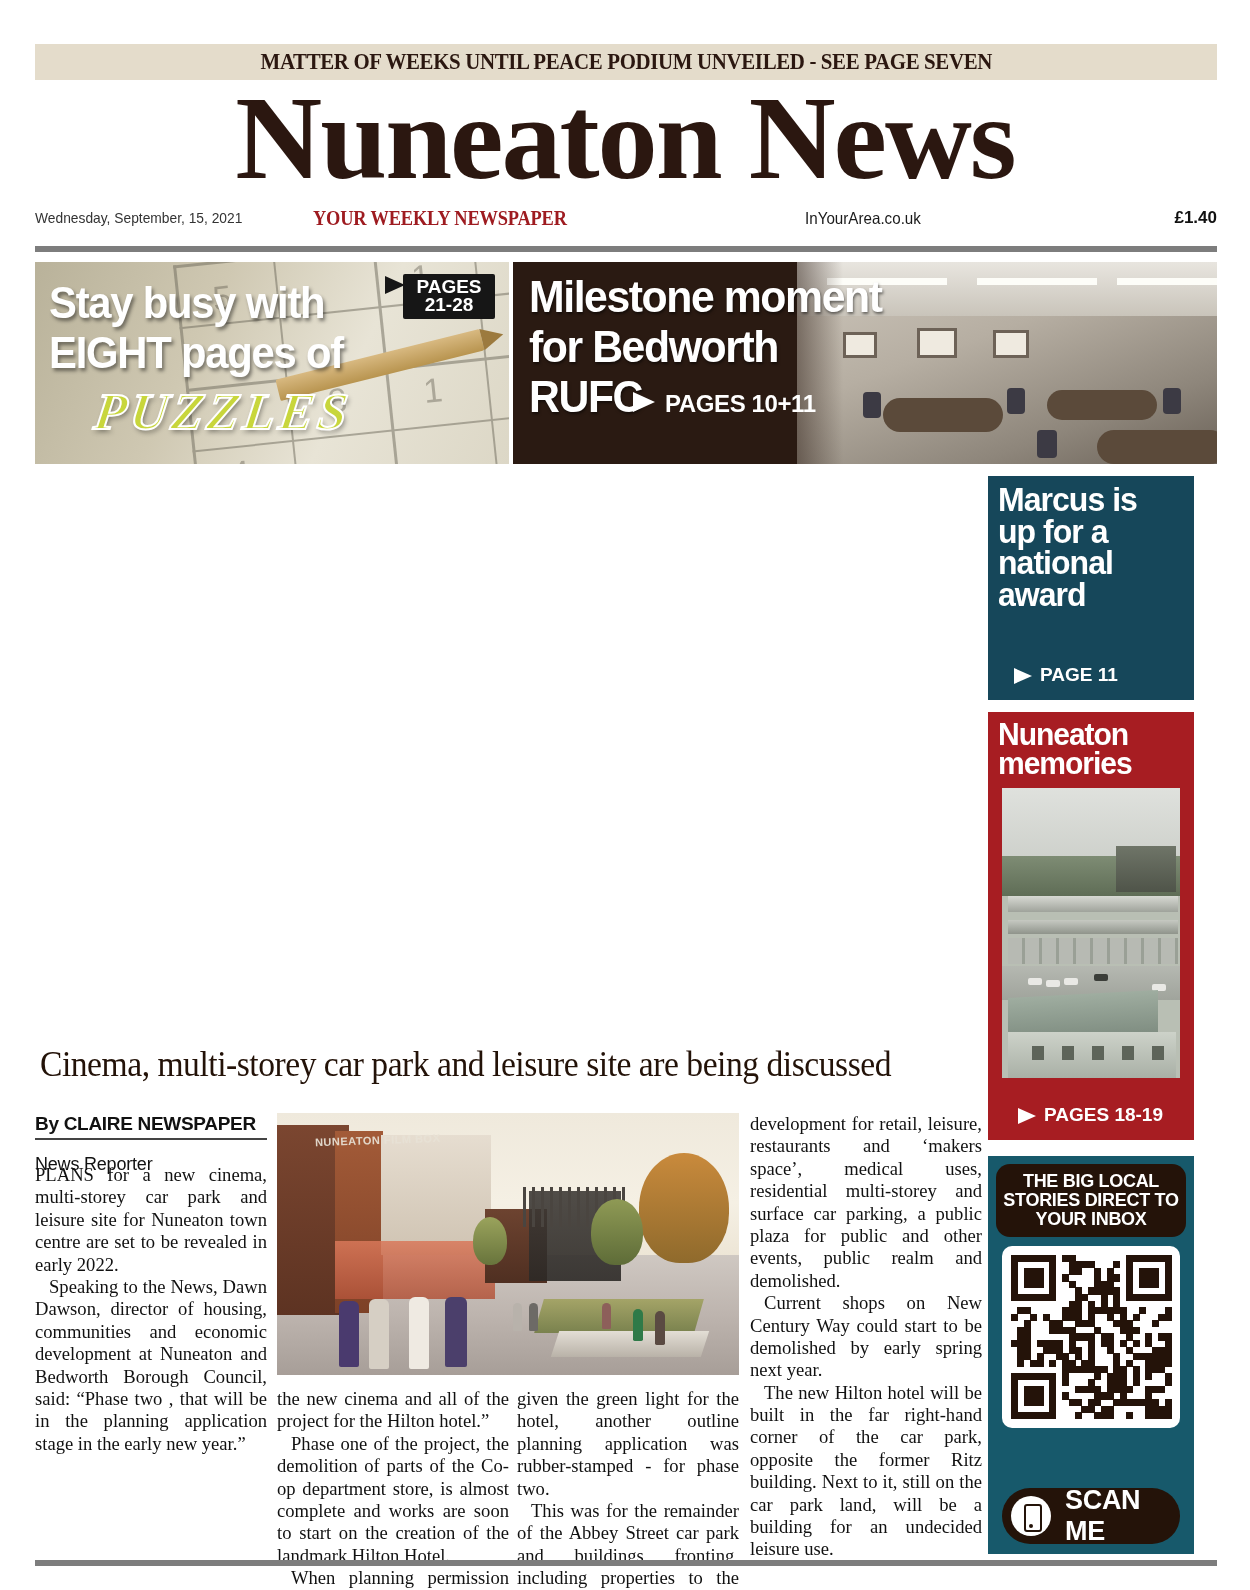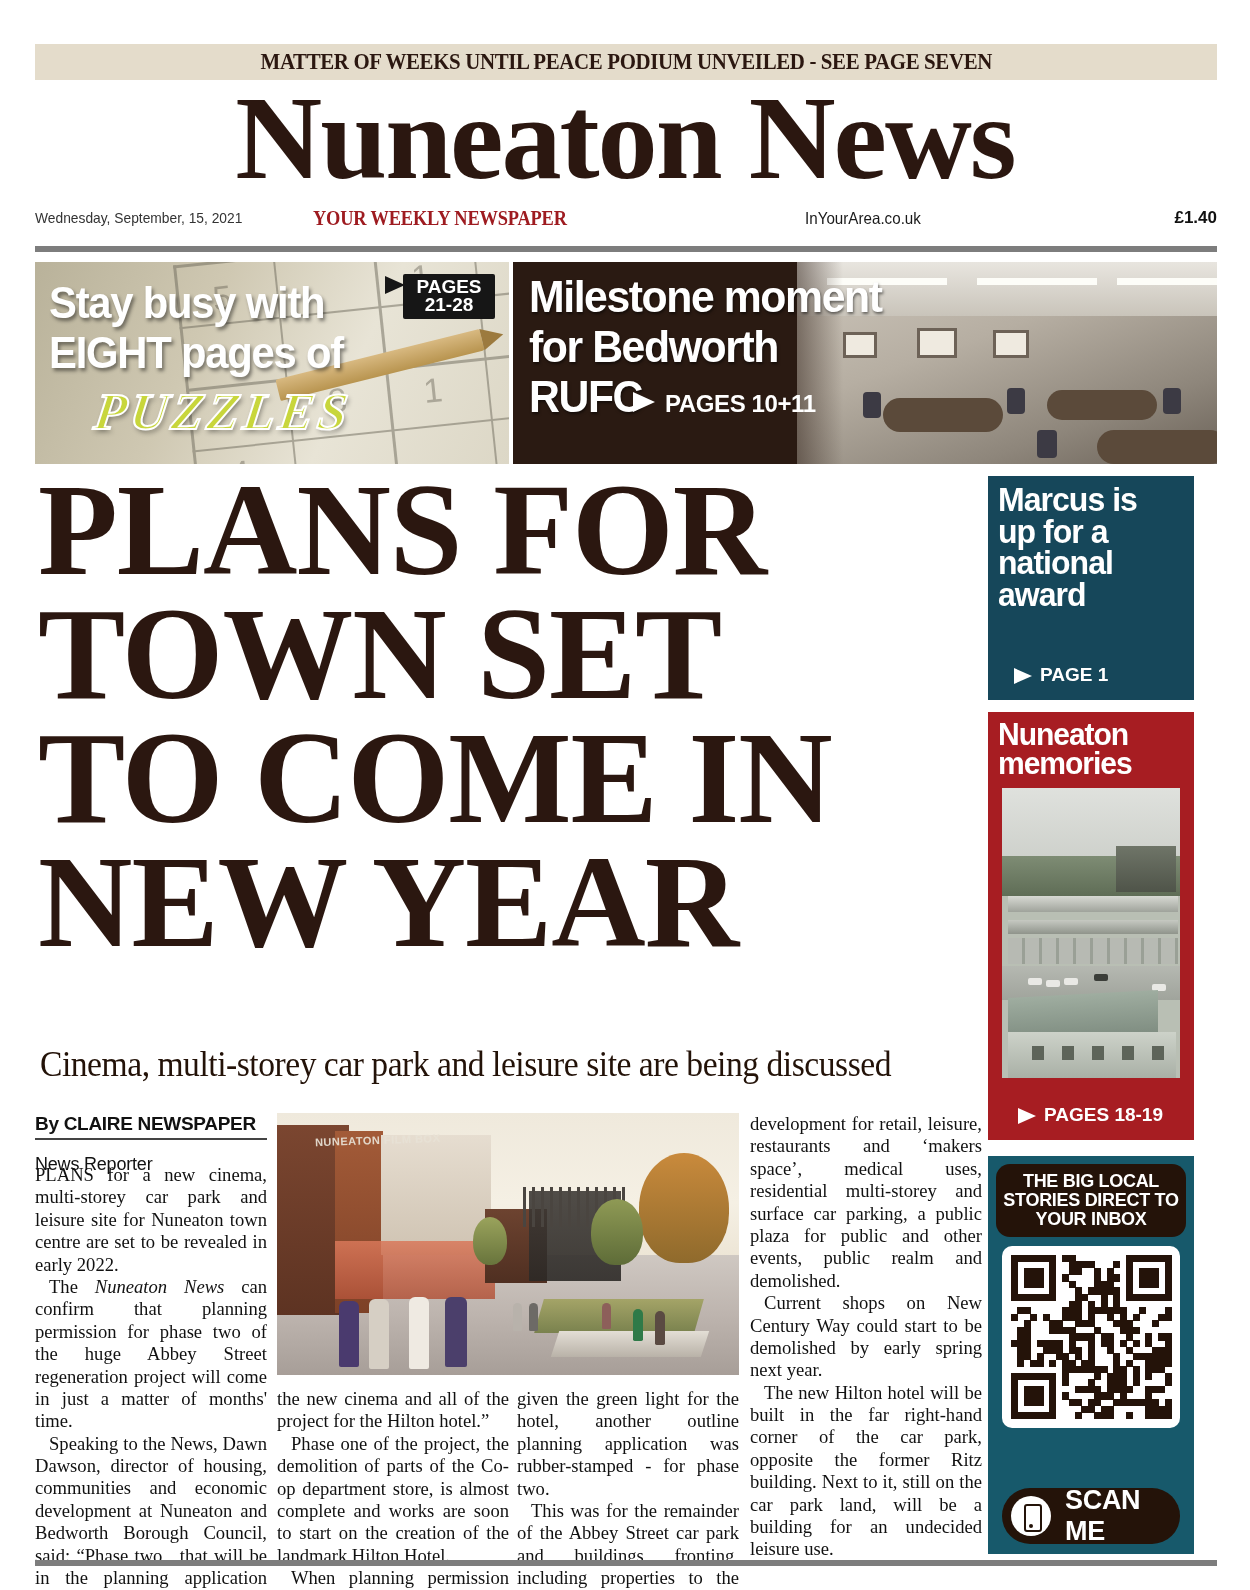--- a/index.html
+++ b/index.html
@@ -410,26 +410,20 @@
       </div>
       <div class="rufc-shade"></div>
       <div class="rufc-l rufc-l1">Milestone moment</div>
       <div class="rufc-l rufc-l2">for Bedworth</div>
       <div class="rufc-l rufc-l3">RUFC</div>
       <div class="rufc-arrow"></div>
       <div class="rufc-pages">PAGES 10+11</div>
     </div>
   </div>
 
-  <div class="headline">
-    <div class="hl">PLANS FOR</div>
-    <div class="hl">TOWN SET</div>
-    <div class="hl">TO COME IN</div>
-    <div class="hl">NEW YEAR</div>
-  </div>
   <div class="subhead">Cinema, multi-storey car park and leisure site are being discussed</div>
 
   <div class="byline">
     <div class="b1">By CLAIRE NEWSPAPER</div>
     <div class="b2">News Reporter</div>
   </div>
 
   <div class="cgi">
     <div class="sky"></div>
     <div class="ground"></div>
@@ -452,21 +446,20 @@
     <div class="person" style="left:168px;bottom:8px;width:22px;height:70px;background:#4b3f6b"></div>
     <div class="person" style="left:236px;bottom:44px;width:9px;height:28px;background:#b8b2ab"></div>
     <div class="person" style="left:252px;bottom:44px;width:9px;height:28px;background:#6d6a66"></div>
     <div class="person" style="right:96px;bottom:34px;width:10px;height:32px;background:#2f7a48"></div>
     <div class="person" style="right:74px;bottom:30px;width:10px;height:34px;background:#5a4a42"></div>
     <div class="person" style="right:128px;bottom:46px;width:9px;height:26px;background:#8d5f5a"></div>
   </div>
 
   <div class="col" id="col1">
     <p class="first">PLANS for a new cinema, multi-storey car park and leisure site for Nuneaton town centre are set to be revealed in early 2022.</p>
-    <p>The <em>Nuneaton News</em> can confirm that planning permission for phase two of the huge Abbey Street regeneration project will come in just a matter of months' time.</p>
     <p>Speaking to the News, Dawn Dawson, director of housing, communities and economic development at Nuneaton and Bedworth Borough Council, said: “Phase two , that will be in the planning application stage in the early new year.”</p>
 
   </div>
 
   <div class="col" id="col2">
     <p class="first">the new cinema and all of the project for the Hilton hotel.”</p>
     <p>Phase one of the project, the demolition of parts of the Co-op department store, is almost complete and works are soon to start on the creation of the landmark Hilton Hotel.</p>
     <p>When planning permission was</p>
   </div>
 
@@ -481,21 +474,21 @@
     <p>The new Hilton hotel will be built in the far right-hand corner of the car park, opposite the former Ritz building. Next to it, still on the car park land, will be a building for an undecided leisure use.</p>
 
   </div>
 
   <div class="box-marcus">
     <div class="ml">Marcus is</div>
     <div class="ml">up for a</div>
     <div class="ml">national</div>
     <div class="ml">award</div>
     <div class="marrow"></div>
-    <div class="mpage">PAGE 1</div>
+    <div class="mpage">PAGE 11</div>
   </div>
 
   <div class="box-memories">
     <div class="memt">Nuneaton</div>
     <div class="memt">memories</div>
     <div class="memphoto">
       <div class="msky"></div>
       <div class="mtrees"></div>
       <div class="mbuild"></div>
       <div class="mdeck"></div>

